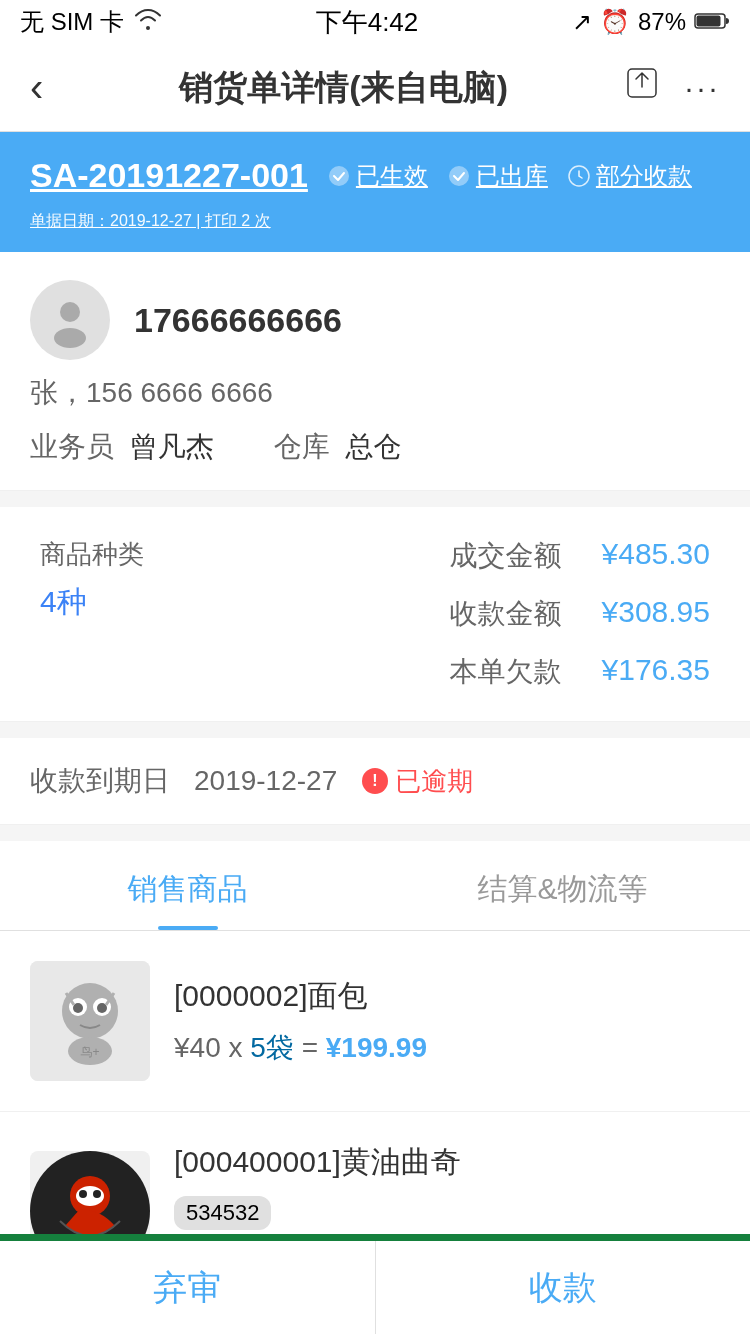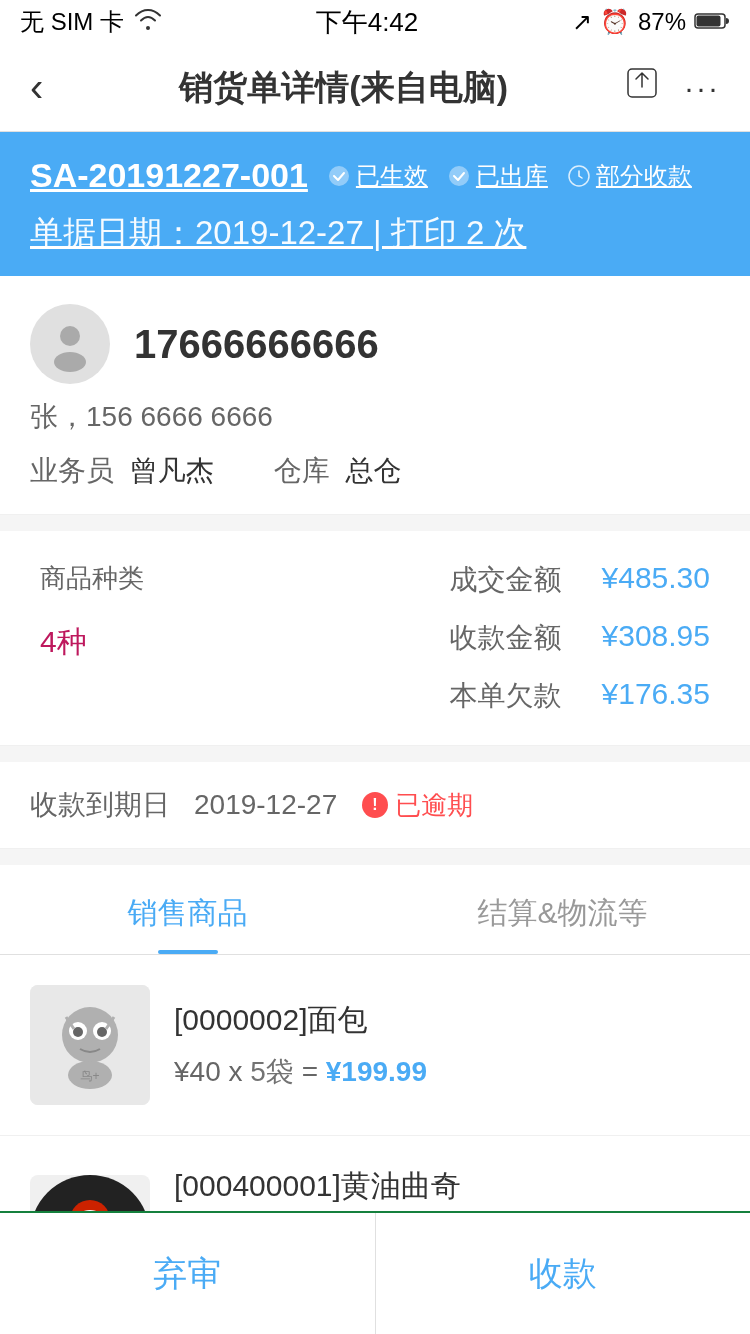--- a/index.html
+++ b/index.html
@@ -78,21 +78,21 @@
       flex-wrap: wrap;
     }
     .status-badge {
       display: inline-flex;
       align-items: center;
       gap: 6px;
       font-size: 24px;
       font-weight: 400;
     }
     .header-date {
-      font-size: 33px;
+      font-size: 16px;
       color: rgba(255,255,255,0.95);
     }
 
     
     .customer-section {
       background: #fff;
       padding: 28px 30px 24px;
       border-bottom: 1px solid #f0f0f0;
     }
     .customer-top {
@@ -106,21 +106,21 @@
       height: 80px;
       border-radius: 50%;
       background: #e0e0e0;
       display: flex;
       align-items: center;
       justify-content: center;
       overflow: hidden;
     }
     .avatar svg { width: 60px; height: 60px; }
     .customer-name {
-      font-size: 40px;
+      font-size: 34px;
       font-weight: 600;
       color: #333;
     }
     .customer-contact {
       font-size: 28px;
       color: #666;
       margin-bottom: 16px;
       padding-left: 0;
     }
     .customer-meta {
@@ -241,32 +241,32 @@
       color: #000000;
       font-size: 22px;
       padding: 4px 12px;
       border-radius: 12px;
       margin-bottom: 12px;
     }
     .product-price {
       font-size: 28px;
       color: #666;
     }
-    .product-price .qty { color: #737373; }
+    .product-price .qty { color: #0369a1; }
     .product-price .total { color: #4AABF5; font-weight: 600; }
 
     
     .bottom-bar {
       position: fixed;
       bottom: 0;
       left: 0;
       width: 750px;
-      height: 123px;
-      background: #fff;
-      border-top: 2px solid #15803d;
+      height: 100px;
+      background: #fff;
+      border-top: 7px solid #15803d;
       display: flex;
     }
     .bottom-btn {
       flex: 1;
       display: flex;
       align-items: center;
       justify-content: center;
       font-size: 34px;
       cursor: pointer;
     }
@@ -365,21 +365,21 @@
       <span>仓库</span>
       <span style="margin-left:8px;color:#333;">总仓</span>
     </div>
   </div>
 </div>
 
 <div class="summary-section">
   <div class="summary-grid">
     <div>
       <div style="font-size:26px;color:#666;">商品种类</div>
-      <div style="font-size:30px;color:#be185d;margin-top:26px;">4种</div>
+      <div style="font-size:30px;color:#3b82f6;margin-top:10px;">4种</div>
     </div>
     <div class="summary-right">
       <div class="summary-row">
         <span>成交金额</span>
         <span class="amount">¥485.30</span>
       </div>
       <div class="summary-row">
         <span>收款金额</span>
         <span class="amount">¥308.95</span>
       </div>

